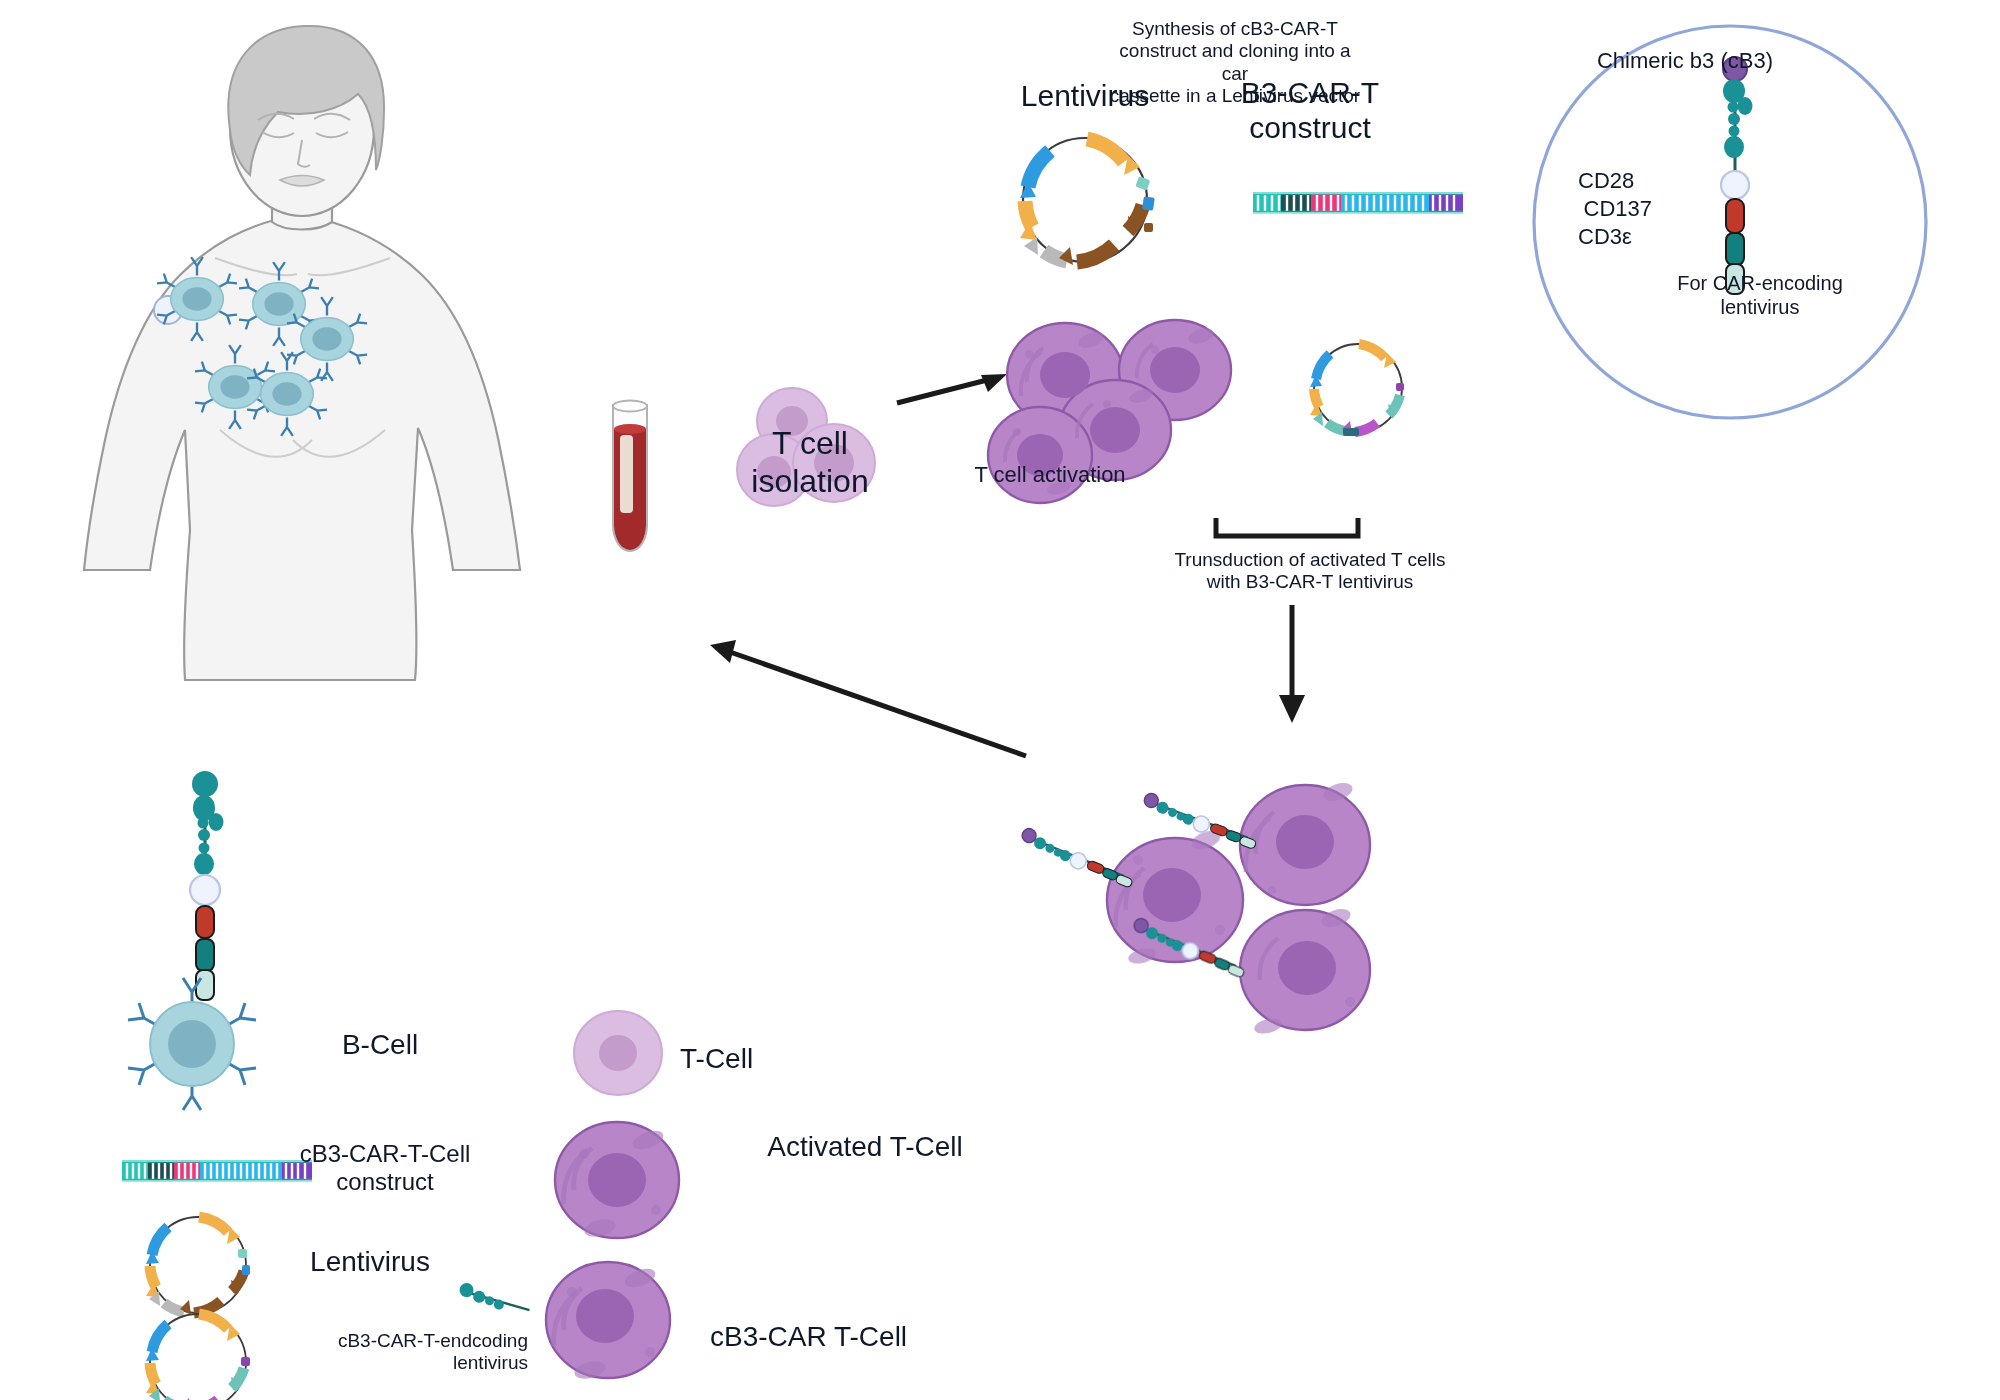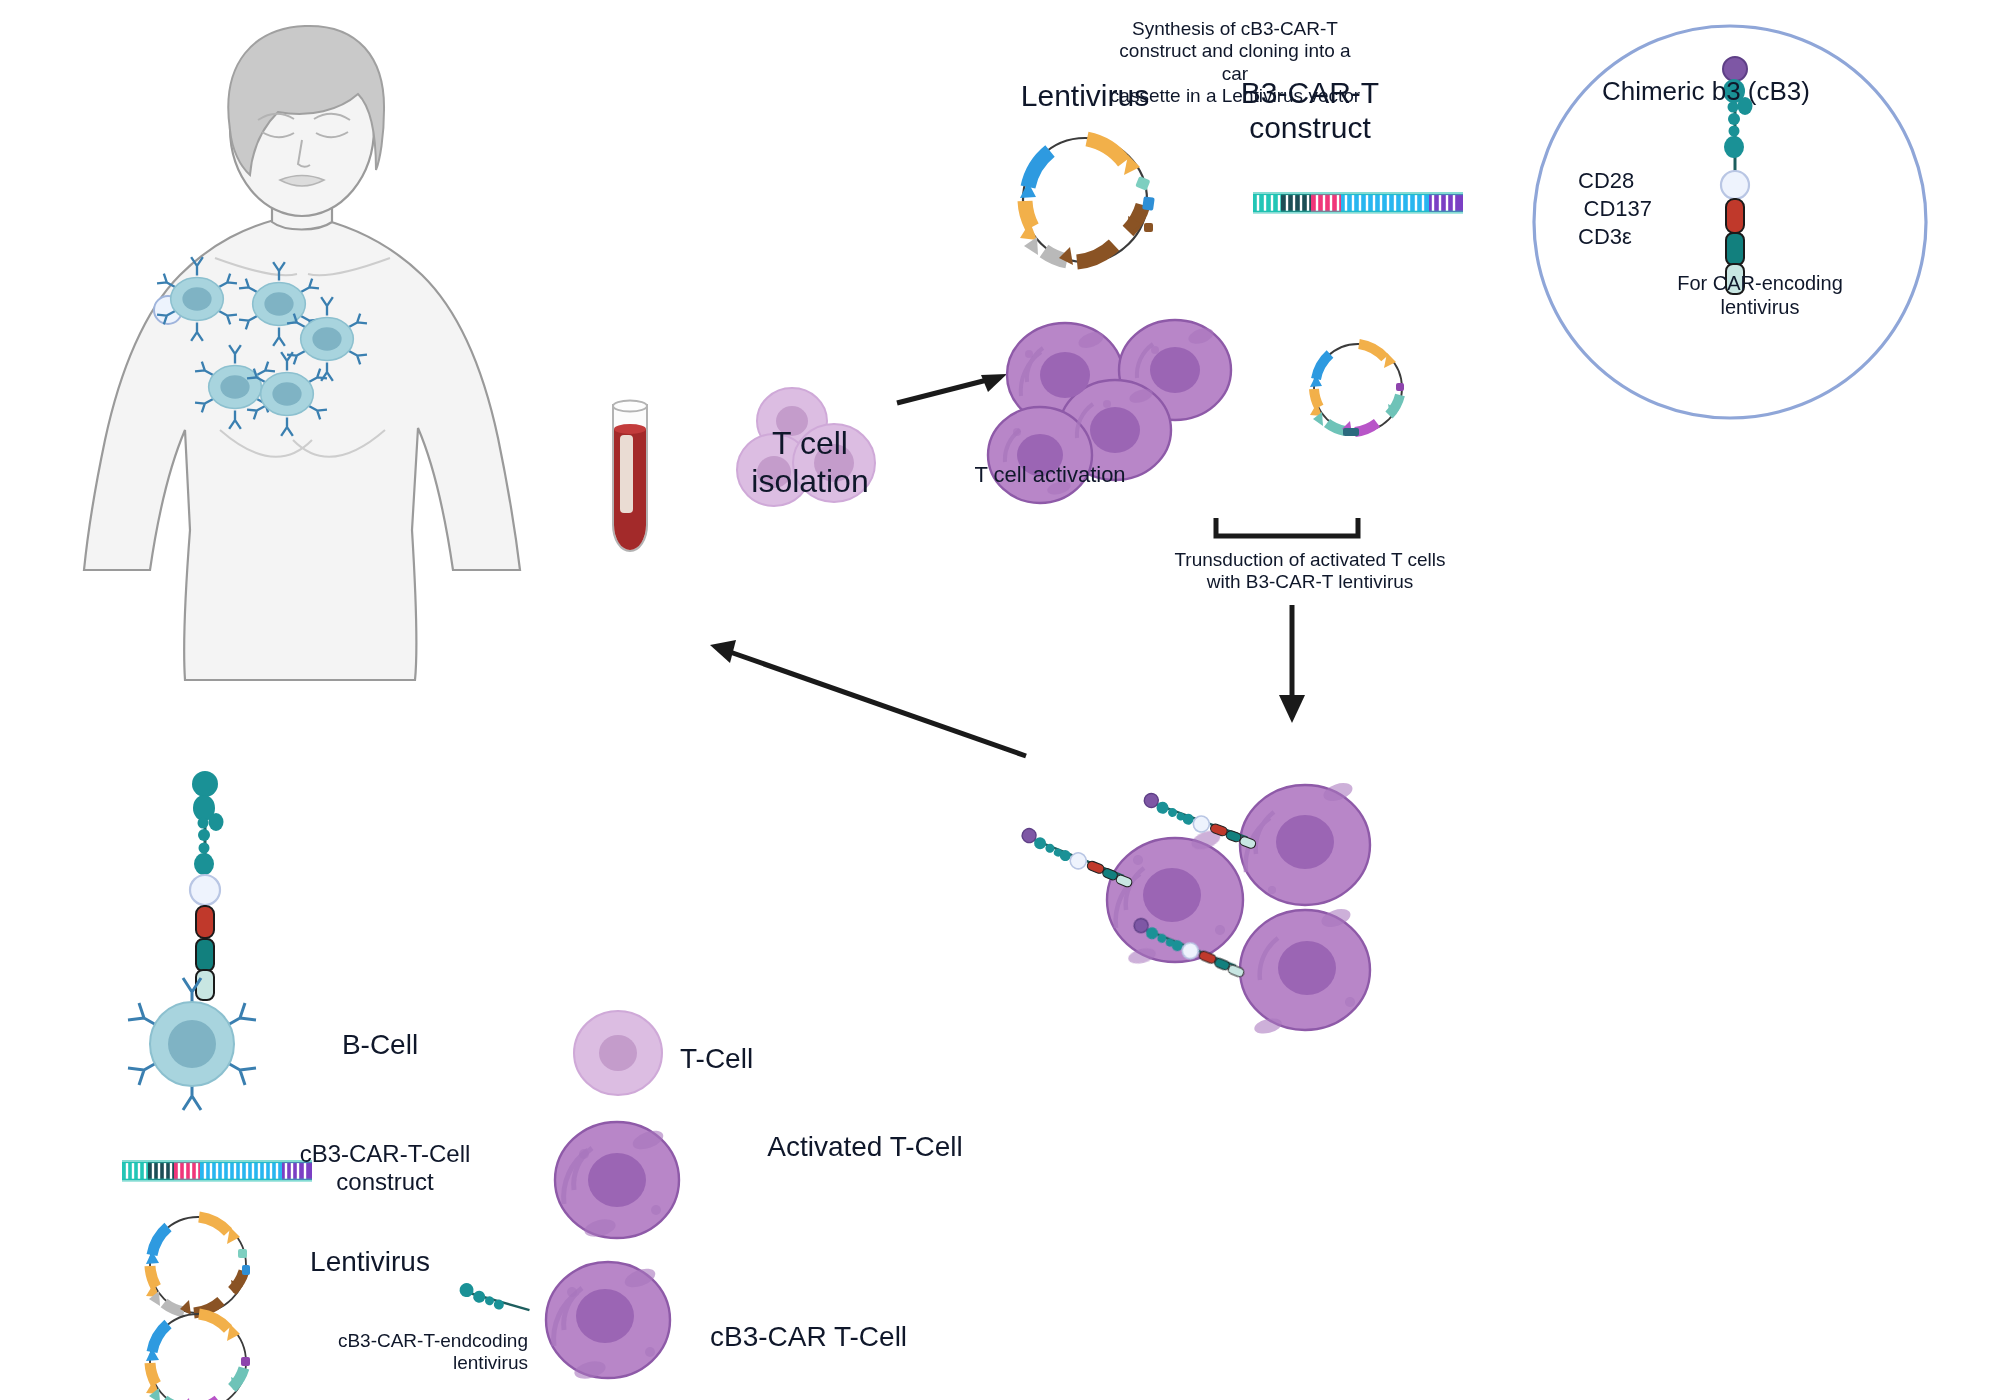--- a/index.html
+++ b/index.html
@@ -377,21 +377,21 @@
       <circle cx="33" cy="52" r="5.5" fill="#1a9196"></circle>
       <circle cx="34" cy="64" r="6" fill="#1a9196"></circle>
       <circle cx="34" cy="76" r="5.5" fill="#1a9196"></circle>
       <ellipse cx="34" cy="92" rx="10" ry="11" fill="#1a9196"></ellipse>
       <circle cx="35" cy="130" r="14" fill="#eef3fd" stroke="#b9c6e4" stroke-width="2.2"></circle>
       <rect x="26" y="144" width="18" height="34" rx="8" fill="#c0392b" stroke="#1a1a1a" stroke-width="2"></rect>
       <rect x="26" y="178" width="18" height="32" rx="7" fill="#12807e" stroke="#1a1a1a" stroke-width="2"></rect>
       <rect x="26" y="209" width="18" height="30" rx="7" fill="#c8e6e2" stroke="#1a1a1a" stroke-width="2"></rect>
     </svg>
   </div>
-  <div class="lbl" style="left:1560px;top:76px;width:250px;font-size:26px;text-align:right;">Chimeric b3 (cB3)</div>
+  <div class="lbl" style="left:1560px;top:48px;width:250px;font-size:22px;text-align:center;">Chimeric b3 (cB3)</div>
   <div class="lbl" style="left:1578px;top:168px;width:130px;font-size:22px;text-align:left;">CD28</div>
   <div class="lbl" style="left:1522px;top:196px;width:130px;font-size:22px;text-align:right;">CD137</div>
   <div class="lbl" style="left:1578px;top:224px;width:130px;font-size:22px;text-align:left;">CD3ε</div>
   <div class="lbl" style="left:1630px;top:272px;width:260px;font-size:20px;">For CAR-encoding
 lentivirus</div>
 
   <div class="obj" style="left:175px;top:770px;">
     <svg width="70" height="220" viewBox="0 0 70 220">
       <line x1="30" y1="14" x2="30" y2="110" stroke="#1d5e5e" stroke-width="3"></line>
       <circle cx="30" cy="14" r="13" fill="#1a9196"></circle>

